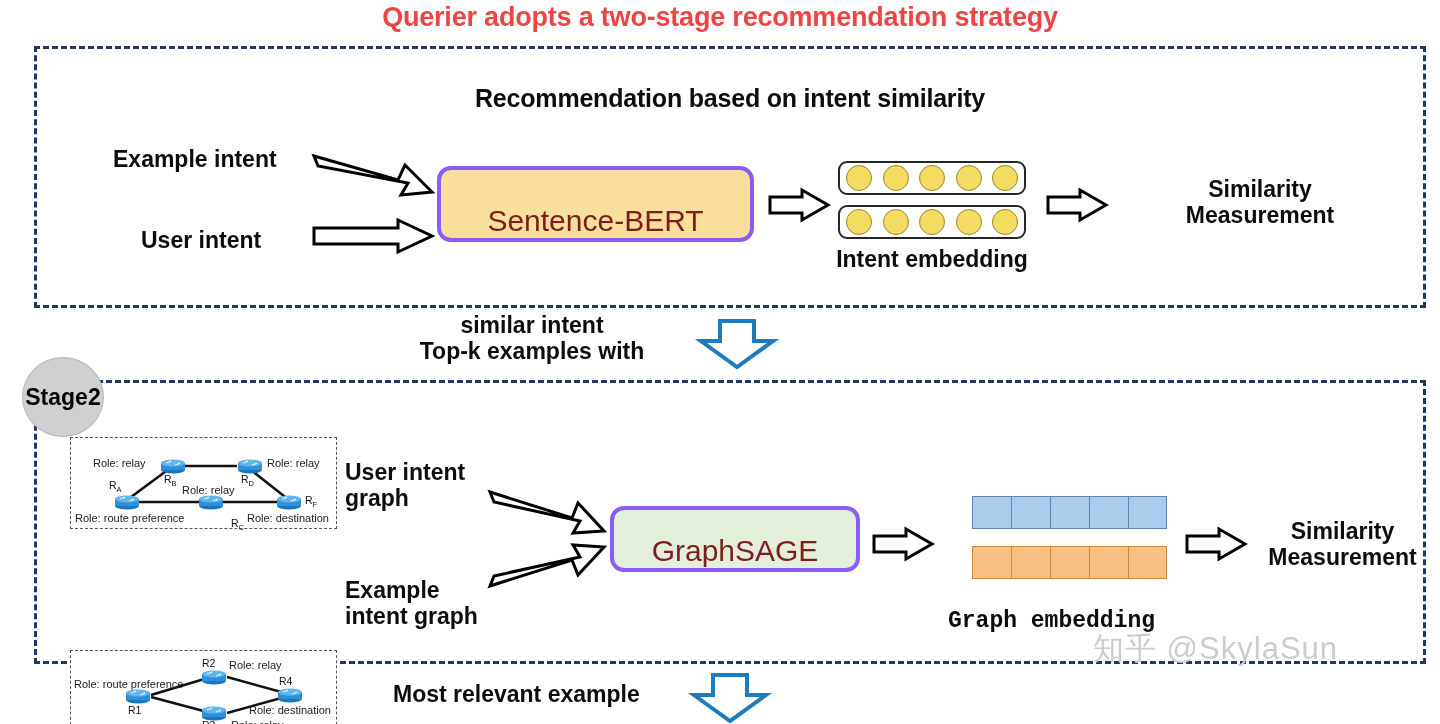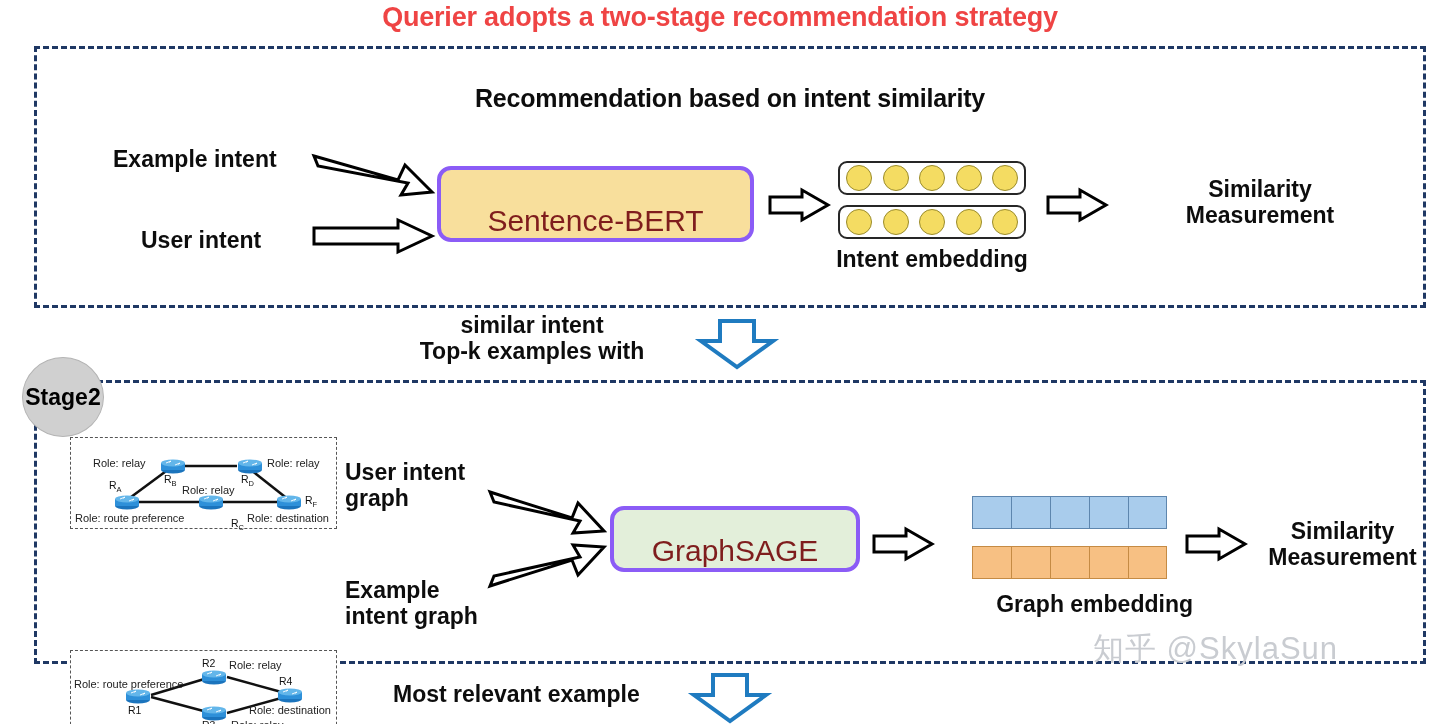--- a/index.html
+++ b/index.html
@@ -327,21 +327,21 @@
     <span class="cell cell-blue"></span>
     <span class="cell cell-blue"></span>
   </div>
   <div class="abs cellrow" style="left:972px; top:546px;">
     <span class="cell cell-orange"></span>
     <span class="cell cell-orange"></span>
     <span class="cell cell-orange"></span>
     <span class="cell cell-orange"></span>
     <span class="cell cell-orange"></span>
   </div>
-  <div class="abs lbl" style="left:948px; top:591px; width:245px; text-align:right;">Graph embedding</div>
+  <div class="abs lbl" style="left:948px; top:608px; width:245px; text-align:left;font-family:Liberation Mono, monospace;">Graph embedding</div>
 
   <div class="abs" style="left:1185px; top:527px; width:62px; height:34px;">
     <svg width="62" height="34" viewBox="0 0 62 34">
       <polygon points="2,9 34,9 34,2 60,17 34,32 34,25 2,25" fill="#ffffff" stroke="#000000" stroke-width="3" stroke-linejoin="miter"></polygon>
     </svg>
   </div>
 
   <div class="abs lbl" style="left:1255px; top:518px; width:175px; text-align:center;">
     <div>Similarity</div>
     <div>Measurement</div>

